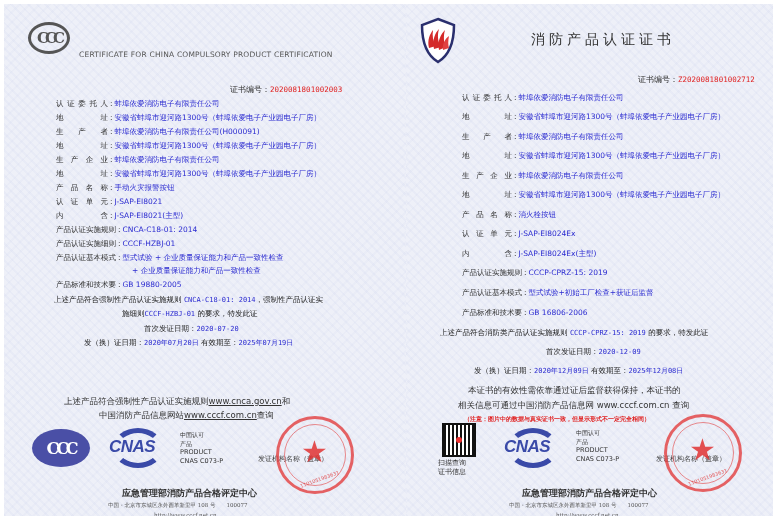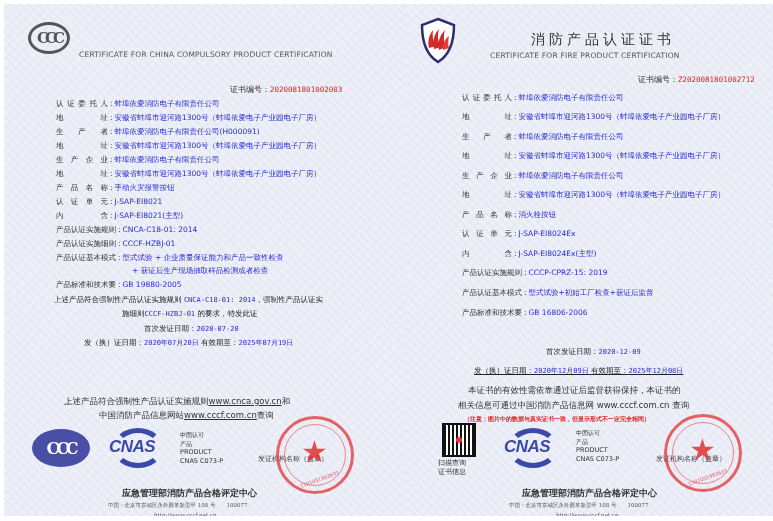--- a/index.html
+++ b/index.html
@@ -121,21 +121,21 @@
         <span class="lbl">产品认证实施细则</span>
         <span class="colon">:</span>
         <span class="val">CCCF-HZBJ-01</span>
       </div>
     <div class="field" style="left:52px;top:249px;">
         <span class="lbl">产品认证基本模式</span>
         <span class="colon">:</span>
         <span class="val">型式试验 + 企业质量保证能力和产品一致性检查</span>
       </div>
     <div class="field" style="left:128px;top:262px;">
-        <span class="val">+ 获证后生产现场抽取样品检测或者检查</span>
+        <span class="val">+ 企业质量保证能力和产品一致性检查</span>
       </div>
     <div class="field" style="left:52px;top:276px;">
         <span class="lbl">产品标准和技术要</span>
         <span class="colon">:</span>
         <span class="val">GB 19880-2005</span>
       </div>
   </div>
 
   <div class="stmt" style="left:50px;top:291px;">
     <span>上述产品符合强制性产品认证实施规则</span> <span class="blue">CNCA-C18-01: 2014</span><span>，强制性产品认证实</span>
@@ -183,21 +183,20 @@
 
 <div class="cert" id="cert-right">
   <svg style="position:absolute;left:12px;top:12px;" width="40" height="48" viewBox="0 0 40 48">
     <path d="M20 3 L36 9 C36 28 30 40 20 46 C10 40 4 28 4 9 Z" fill="#fff" stroke="#2a2f6e" stroke-width="2.5"></path>
     <path d="M11 32 C9 24 12 18 15 14 C14 20 15 25 18 30 Z" fill="#d42a2a"></path>
     <path d="M16 33 C14 24 17 17 21 13 C19 20 20 26 23 31 Z" fill="#d42a2a"></path>
     <path d="M21 34 C19 25 23 18 27 14 C25 21 26 27 28 31 Z" fill="#d42a2a"></path>
     <path d="M25 34 C24 27 28 22 31 20 C30 25 30 29 31 32 Z" fill="#e04040"></path>
   </svg>
   <div class="title-cn" style="left:125px;top:27px;letter-spacing:4px;">消防产品认证证书</div>
-  <div class="title-en" style="left:84px;top:47px;">CERTIFICATE FOR FIRE PRODUCT CERTIFICATION</div>
   <div class="certno" style="left:232px;top:70px;">
     <span>证书编号：</span><span class="val">Z2020081801002712</span>
   </div>
 
   <div>
     <div class="field" style="left:56px;top:89px;">
         <span class="lbl" style="width:50px">认证委托人</span>
         <span class="colon">:</span>
         <span class="val">蚌埠依爱消防电子有限责任公司</span>
       </div>
@@ -251,24 +250,27 @@
         <span class="colon">:</span>
         <span class="val">型式试验+初始工厂检查+获证后监督</span>
       </div>
     <div class="field" style="left:56px;top:304px;">
         <span class="lbl">产品标准和技术要</span>
         <span class="colon">:</span>
         <span class="val">GB 16806-2006</span>
       </div>
   </div>
 
+  <div class="stmt" style="left:34px;top:324px;">
+    <span>上述产品符合消防类产品认证实施规则</span> <span class="blue">CCCP-CPRZ-15: 2019</span> <span>的要求，特发此证</span>
+  </div>
   <div class="stmt" style="left:140px;top:343px;">
     <span>首次发证日期：</span><span class="blue">2020-12-09</span>
   </div>
-  <div class="stmt" style="left:68px;top:362px;text-decoration:underline;">
+  <div class="stmt" style="left:68px;top:362px;">
     <span>发（换）证日期：</span><span class="blue">2020年12月09日</span>
     <span>有效期至：</span><span class="blue">2025年12月08日</span>
   </div>
 
   <div class="notice" style="left:62px;top:381px;">本证书的有效性需依靠通过证后监督获得保持，本证书的</div>
   <div class="notice" style="left:52px;top:396px;">相关信息可通过中国消防产品信息网 www.cccf.com.cn 查询</div>
   <div class="note-red" style="left:58px;top:411px;">（注意：图片中的数据与真实证书一致，但显示形式不一定完全相同）</div>
 
   <div class="qr" style="left:36px;top:419px;"></div>
   <div class="qr-label" style="left:32px;top:455px;">

